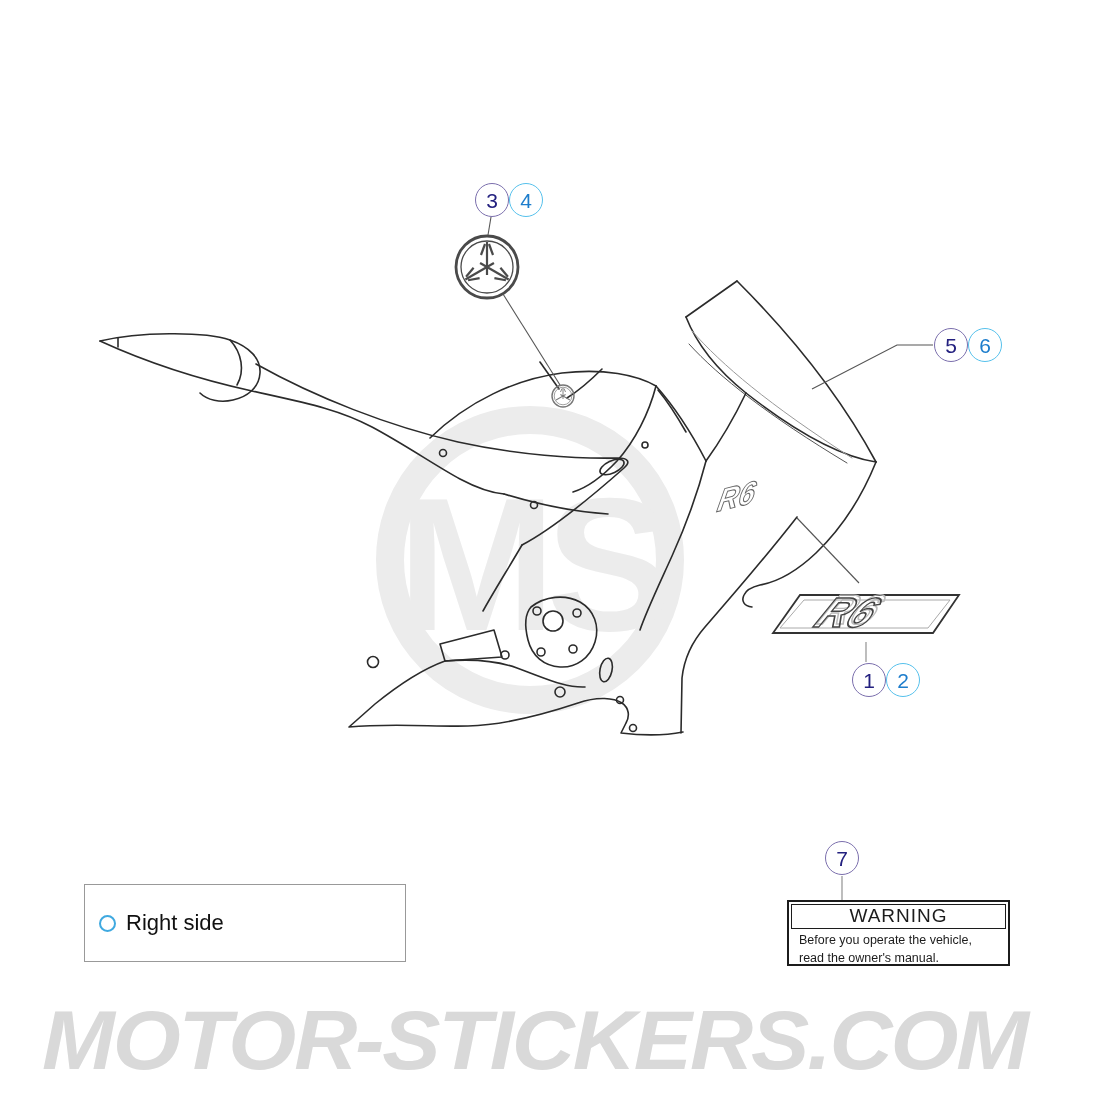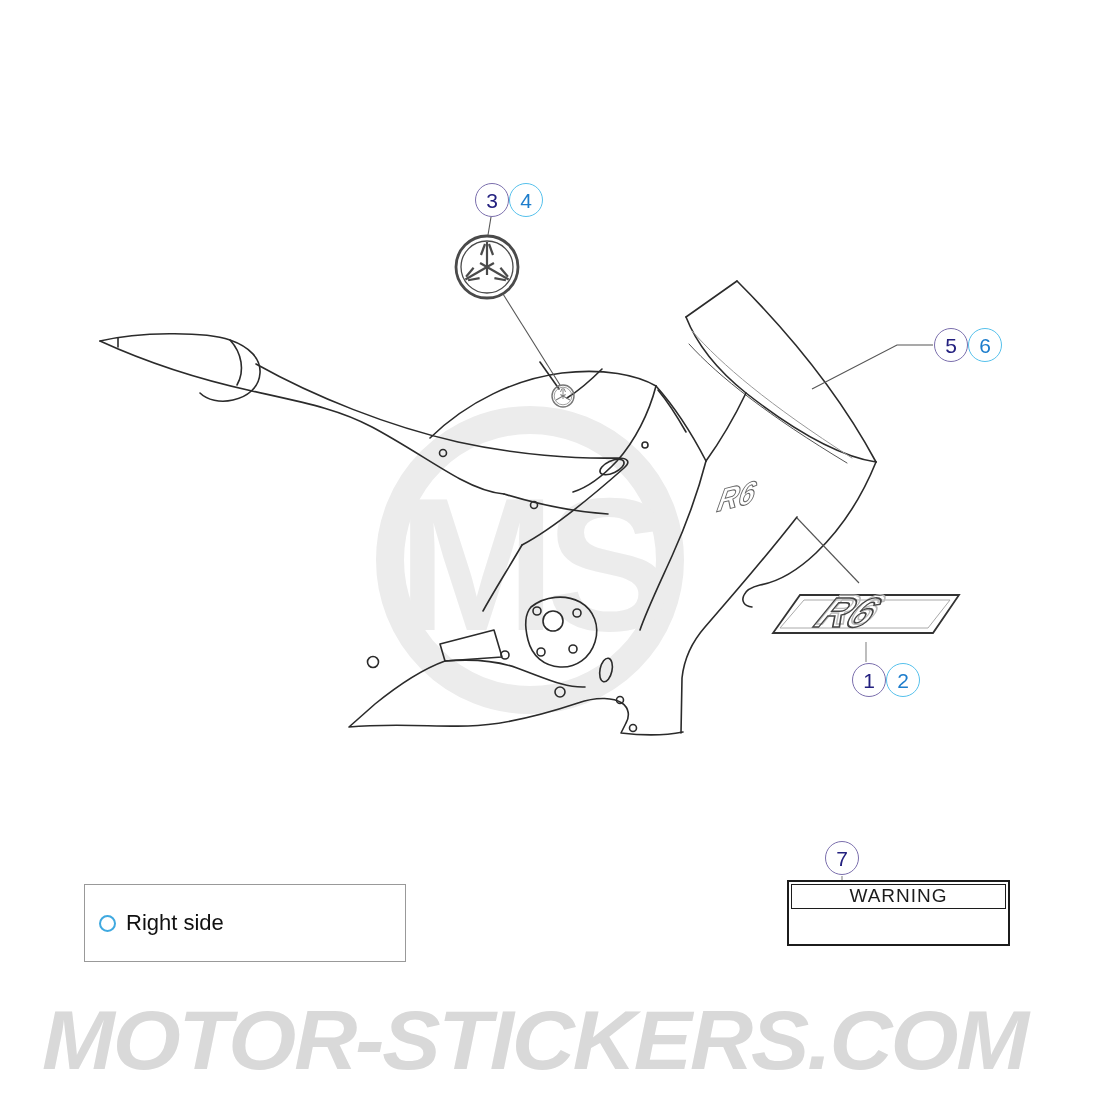--- a/index.html
+++ b/index.html
@@ -34,21 +34,21 @@
     display:flex;flex-direction:column;justify-content:center;gap:6px;
     padding-left:14px;background:#fff;
   }
   .legend-row{display:flex;align-items:center;gap:10px;font-size:22px;color:#111;}
   .legend-dot{width:17px;height:17px;border-radius:50%;box-sizing:border-box;background:#fff;flex:0 0 auto;}
   .legend-dot.cyan{border:2px solid #3fa9e0;}
   .legend-dot.purple{border:2px solid #5b4fa0;}
 
   
   .warning{
-    position:absolute;left:787px;top:880px;width:223px;height:66px;z-index:2;
+    position:absolute;left:787px;top:900px;width:223px;height:66px;z-index:2;
     border:2px solid #1c1c1c;box-sizing:border-box;background:#fff;
   }
   .warning-title{
     margin:2px 2px 0 2px;border:1.5px solid #1c1c1c;
     text-align:center;font-size:19px;letter-spacing:1px;color:#1c1c1c;
     padding:0 0 1px 0;
   }
   .warning-body{
     padding:2px 0 0 10px;font-size:12.5px;line-height:1.45;color:#1c1c1c;
   }
@@ -200,15 +200,19 @@
 
   <div class="legend">
     <div class="legend-row">
       <span class="legend-dot cyan"></span>
       <span>Right side</span>
     </div>
   </div>
 
   <div class="warning">
     <div class="warning-title">WARNING</div>
+    <div class="warning-body">
+      <div>Before you operate the vehicle,</div>
+      <div>read the owner's manual.</div>
+    </div>
   </div>
 
 </div>
 
 </body></html>

